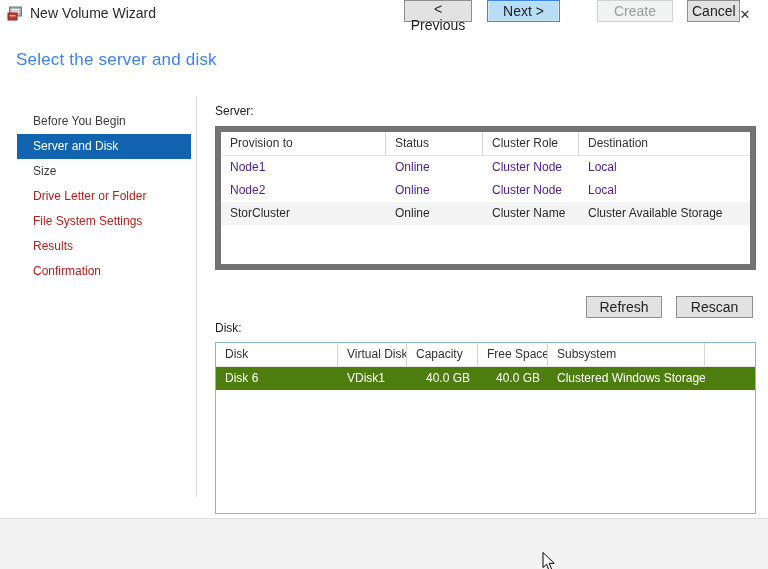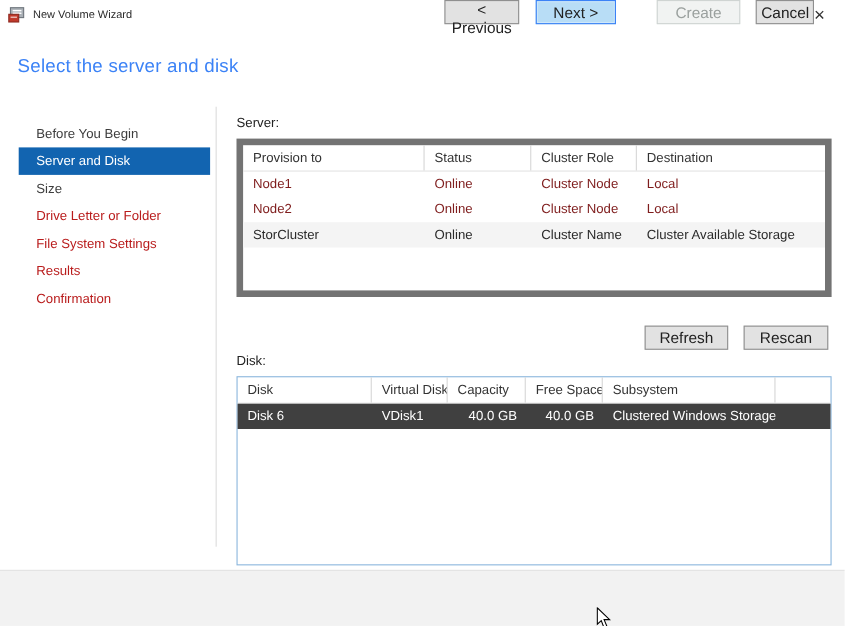--- a/index.html
+++ b/index.html
@@ -5,21 +5,21 @@
   html,body{margin:0;padding:0}
   body{
     width:768px;height:569px;position:relative;overflow:hidden;
     background:#ffffff;color:#333;
     font-family:"Liberation Sans","DejaVu Sans",sans-serif;
     -webkit-font-smoothing:antialiased;
   }
   
   .titlebar{position:absolute;left:0;top:0;right:0;height:26px;display:flex;align-items:center;padding-left:7px;box-sizing:border-box;background:#fff}
   .app-icon{width:16px;height:15px;margin-right:7px;flex:0 0 auto}
-  .win-title{font-size:10px;color:#2a2a2a}
+  .win-title{font-size:14px;color:#2a2a2a}
   .win-controls{position:absolute;right:0;top:0;height:28px;display:flex;align-items:center}
   .win-btn{width:46px;height:28px;display:flex;align-items:center;justify-content:center;font-size:13px;color:#333;cursor:default}
   .max-box{width:9px;height:9px;border:1px solid #4d4d4d;display:inline-block}
   .min-dash{display:inline-block;width:10px;height:1px;background:#4d4d4d;margin-top:4px}
   
   .page-title{position:absolute;left:16px;top:50px;font-size:17px;font-weight:300;color:#3b82f6;letter-spacing:.2px}
   
   .sidebar{position:absolute;left:17px;top:109px;width:174px}
   .side-item{height:25px;line-height:25px;padding-left:16px;font-size:12px;color:#3d3d3d;white-space:nowrap}
   .side-item.selected{background:#1264b0;color:#fff}
@@ -34,24 +34,24 @@
   #server-table{top:126px;height:144px;border:6px solid #737373}
   #disk-table{top:342px;height:172px;border:1px solid #8ab6dd}
   .thead{display:grid;height:23px;border-bottom:1px solid #e3e3e3}
   .th{line-height:23px;padding-left:9px;font-size:12px;color:#333;border-right:1px solid #d6d6d6;white-space:nowrap;overflow:hidden;box-sizing:border-box}
   .th:last-child{border-right:none}
   .trow{display:grid;height:23px}
   .td{line-height:23px;padding-left:9px;font-size:12px;white-space:nowrap;overflow:hidden;box-sizing:border-box}
   .td.right{text-align:right;padding-right:8px;padding-left:0}
   .grid-server{grid-template-columns:165px 97px 96px 1fr}
   .grid-disk{grid-template-columns:122px 69px 71px 70px 157px 1fr}
-  .trow.link .td{color:#7f1d1d}
+  .trow.link .td{color:#4c1d95}
   .trow.alt{background:#f4f4f4}
   .trow.alt .td{color:#2a2a2a}
-  .trow.selected{background:#404040}
+  .trow.selected{background:#4d7c0f}
   .trow.selected .td{color:#fff}
   
   .btn{position:absolute;height:22px;font-size:14px;font-family:inherit;background:#e2e2e2;border:1px solid #8f8f8f;color:#222;padding:0 4px;box-sizing:border-box}
   #refresh-btn{left:586px;top:296px;width:76px}
   #rescan-btn{left:676px;top:296px;width:77px}
   
   .footer-line{position:absolute;left:0;top:518px;width:768px;height:1px;background:#dfdfdf}
   .footer{position:absolute;left:0;top:519px;width:768px;height:50px;background:#f2f2f2}
   #previous-btn{left:404px;width:68px}
   #next-btn{left:487px;width:73px;background:#b8ddf6;border:1px solid #3b82f6;box-shadow:inset 0 0 0 1px #cfe8fa}

